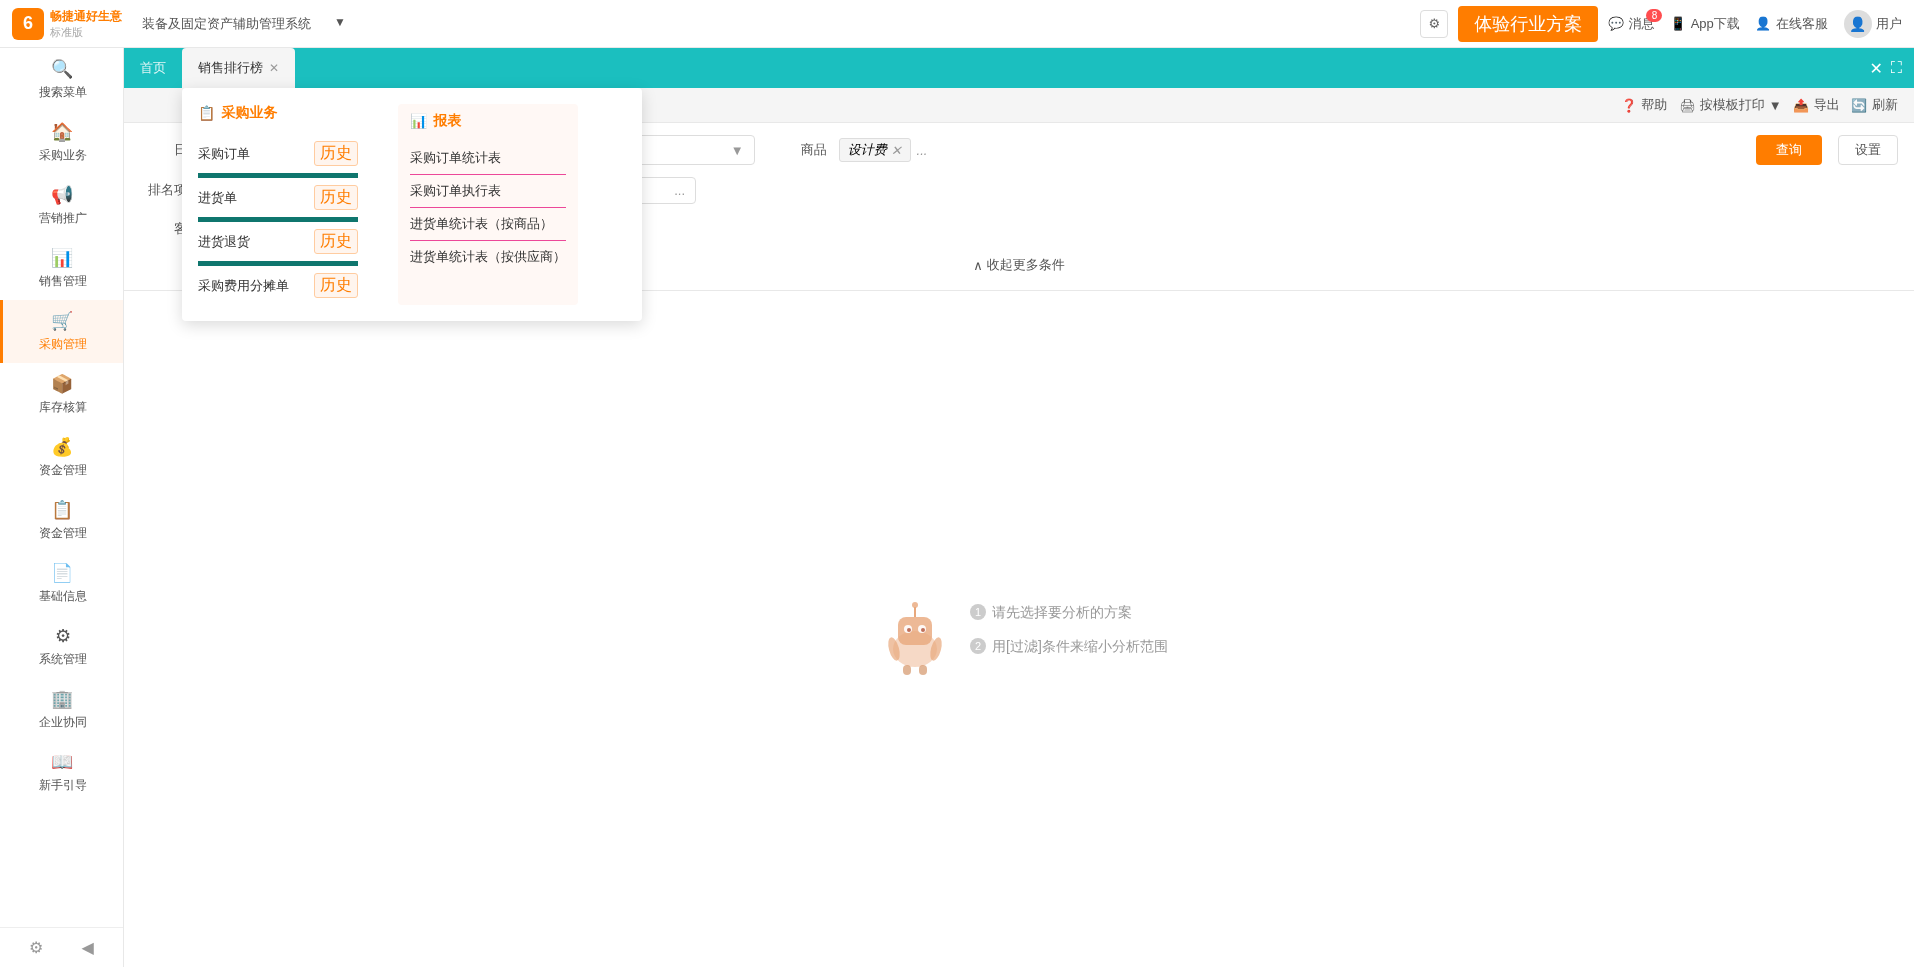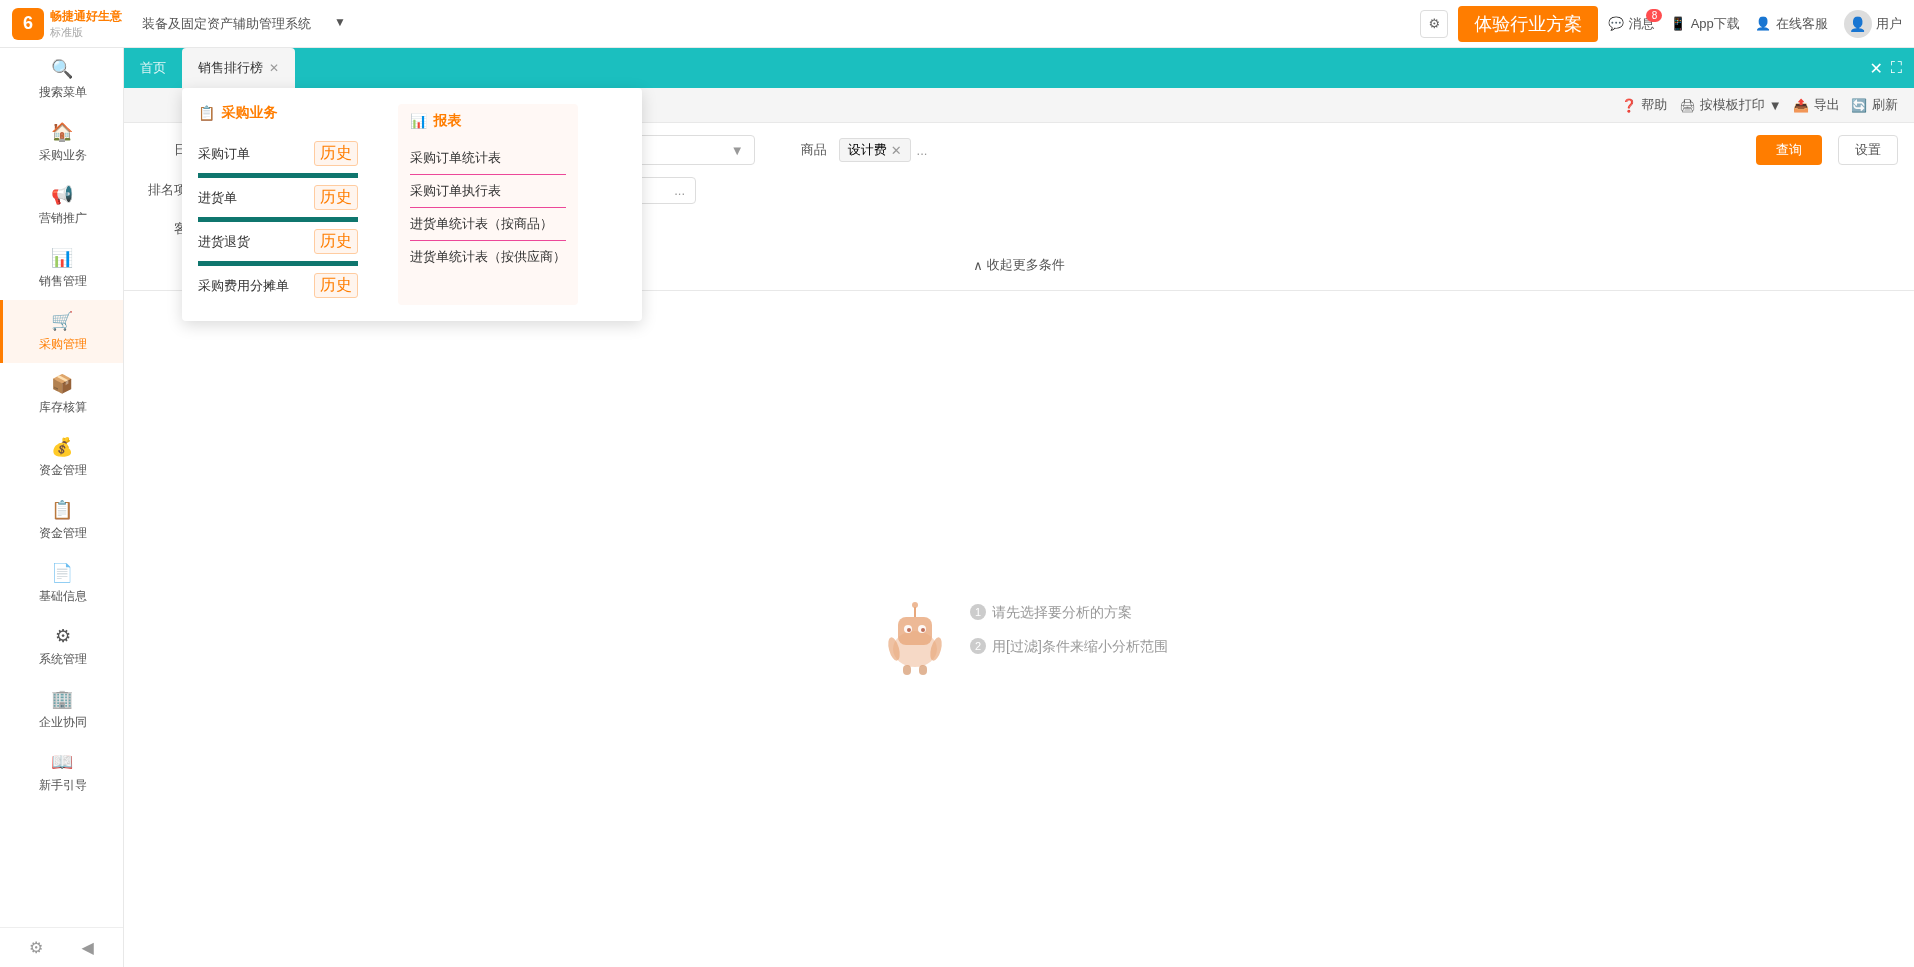--- a/index.html
+++ b/index.html
@@ -260,21 +260,21 @@
           <span style="color:#1bbfbf;font-size:12px;margin-left:8px;">更多</span>
           <span style="color:#1bbfbf;font-size:12px;margin-left:8px;">自定义</span>
           <span class="arrow">▼</span>
         </div>
         <span class="filter-label">单据状态</span>
         <div class="filter-input" style="min-width:200px;">
           <span style="color:#bbb;">单据状态</span>
           <span class="arrow">▼</span>
         </div>
         <span class="filter-label">商品</span>
-        <div style="display:flex;align-items:center;gap:6px;">
+        <div style="display:flex;align-items:center;gap:6px;font-style:italic;">
           <div class="filter-tag">
             <span>设计费</span>
             <span class="close">✕</span>
           </div>
           <span class="filter-dots">...</span>
         </div>
         <div style="margin-left:auto;display:flex;gap:16px;">
           <button class="query-btn">查询</button>
           <button class="set-btn">设置</button>
         </div>

